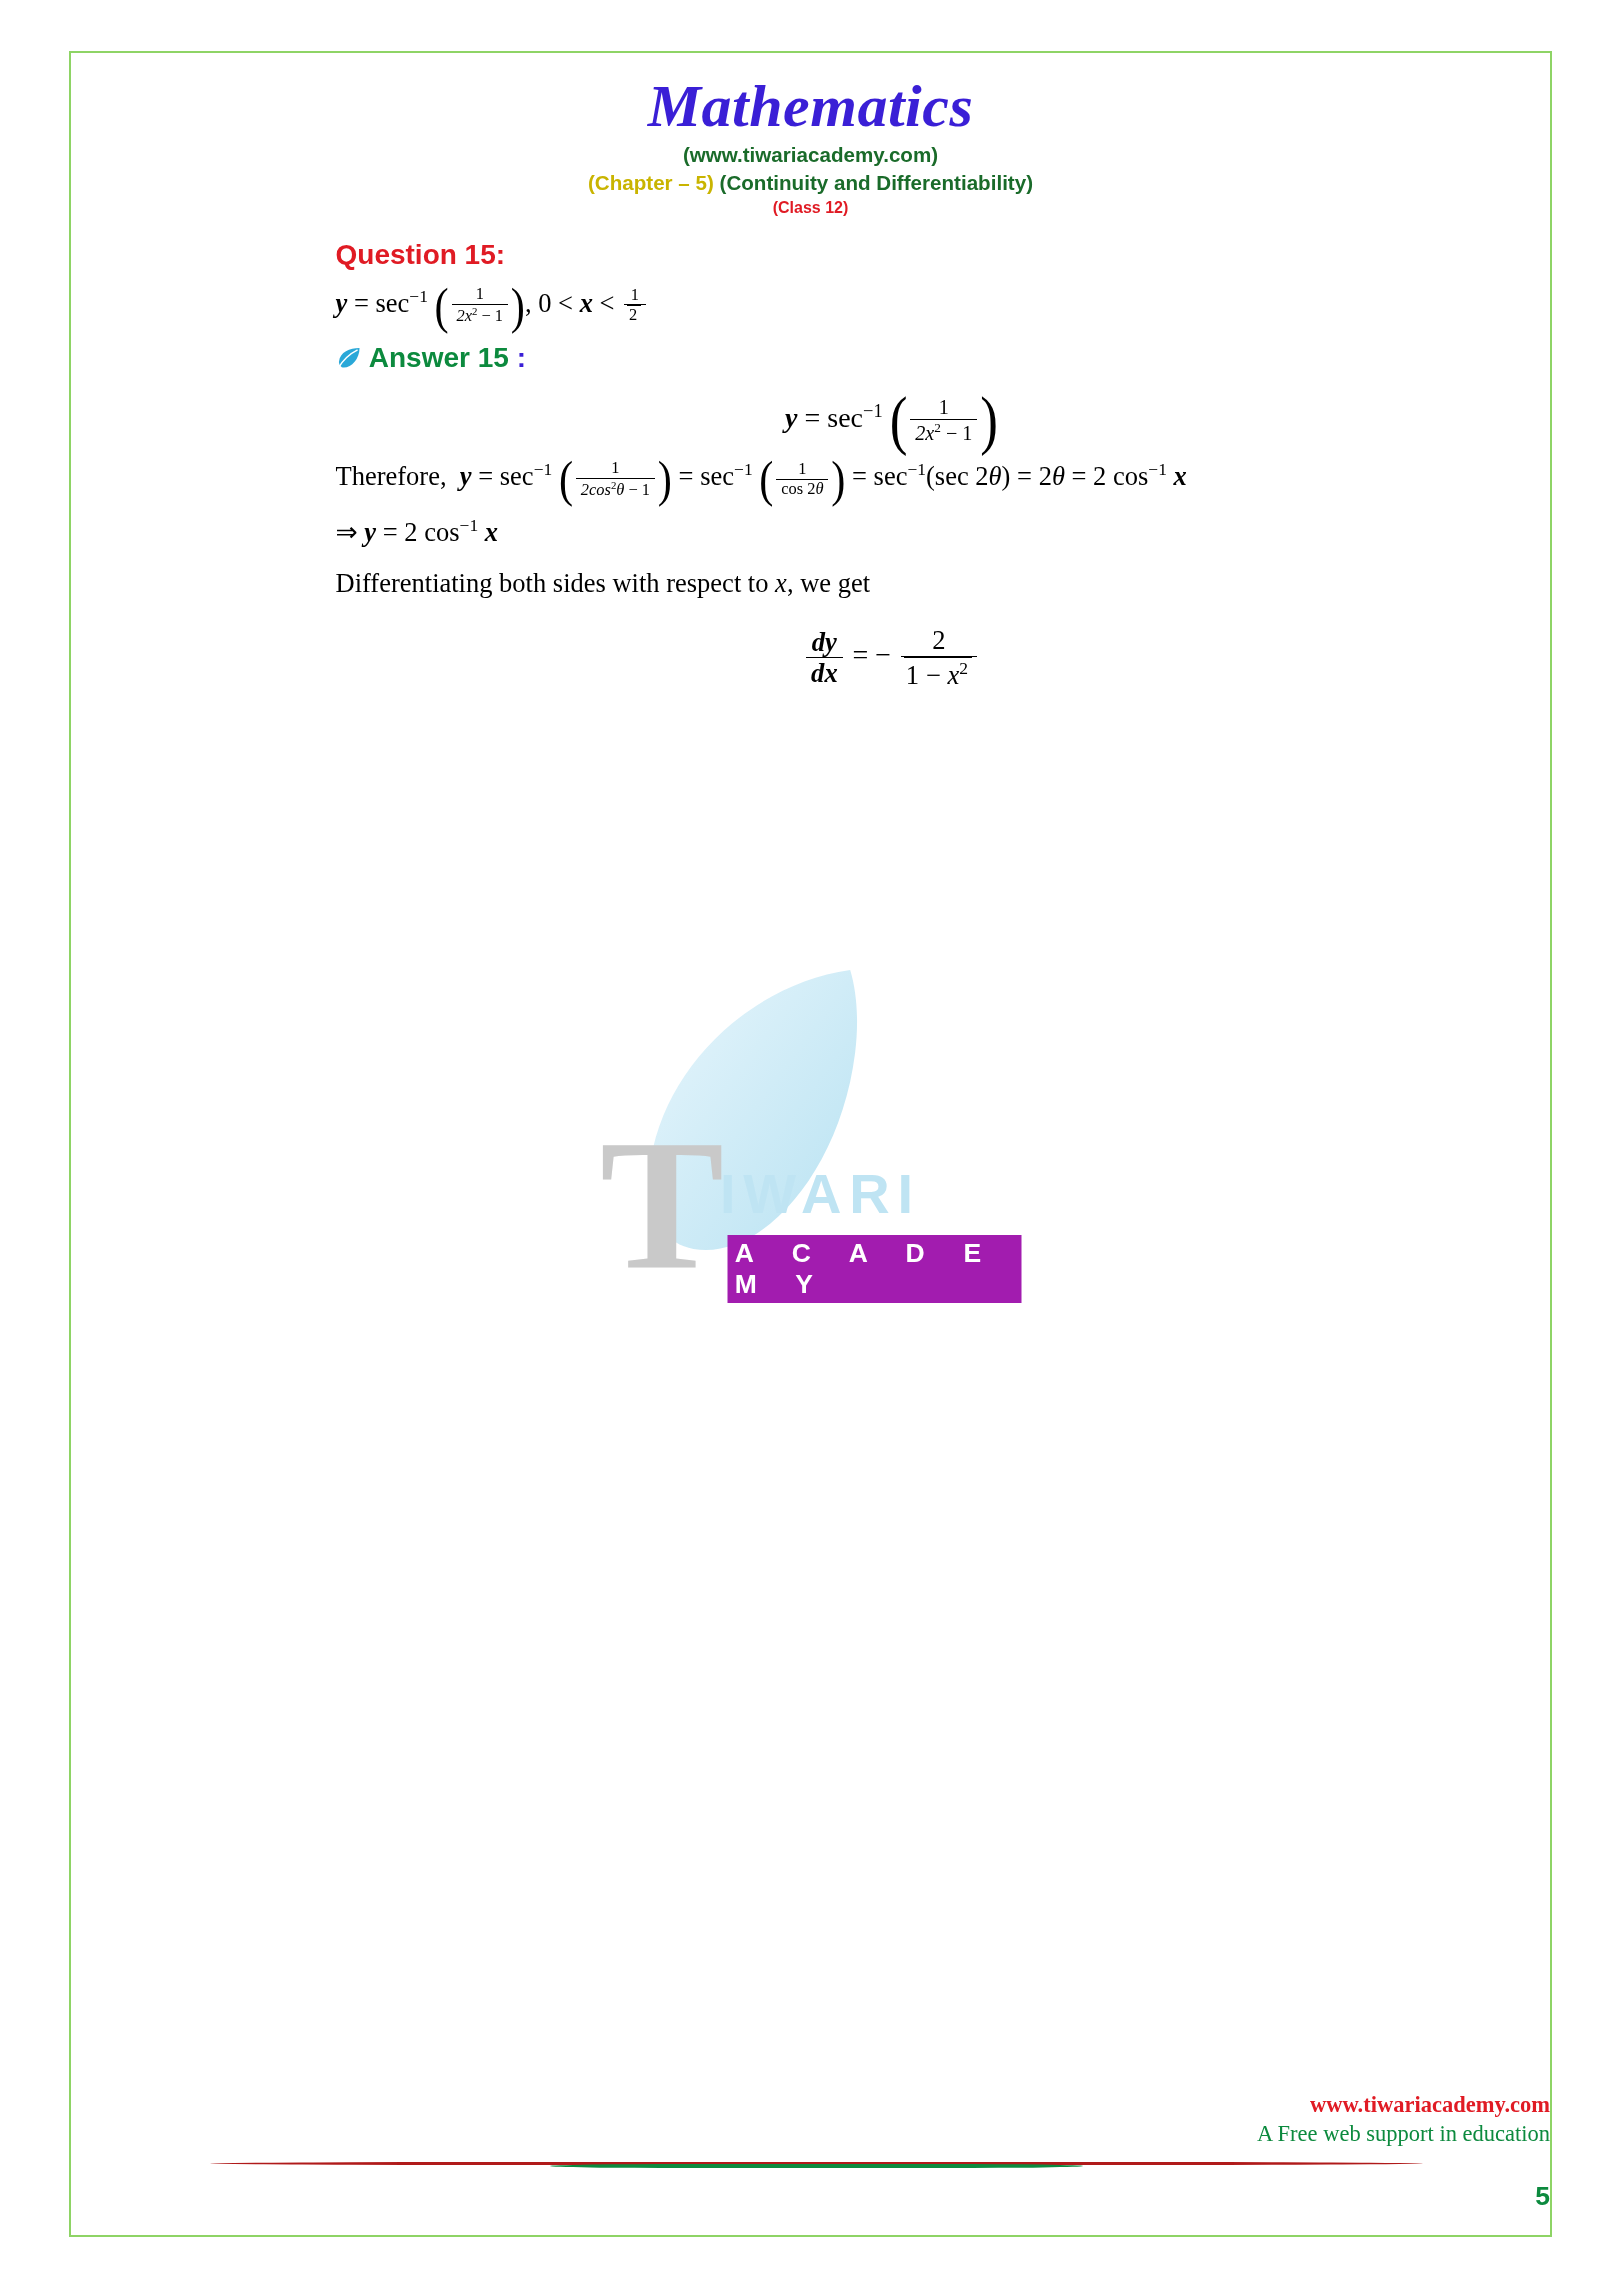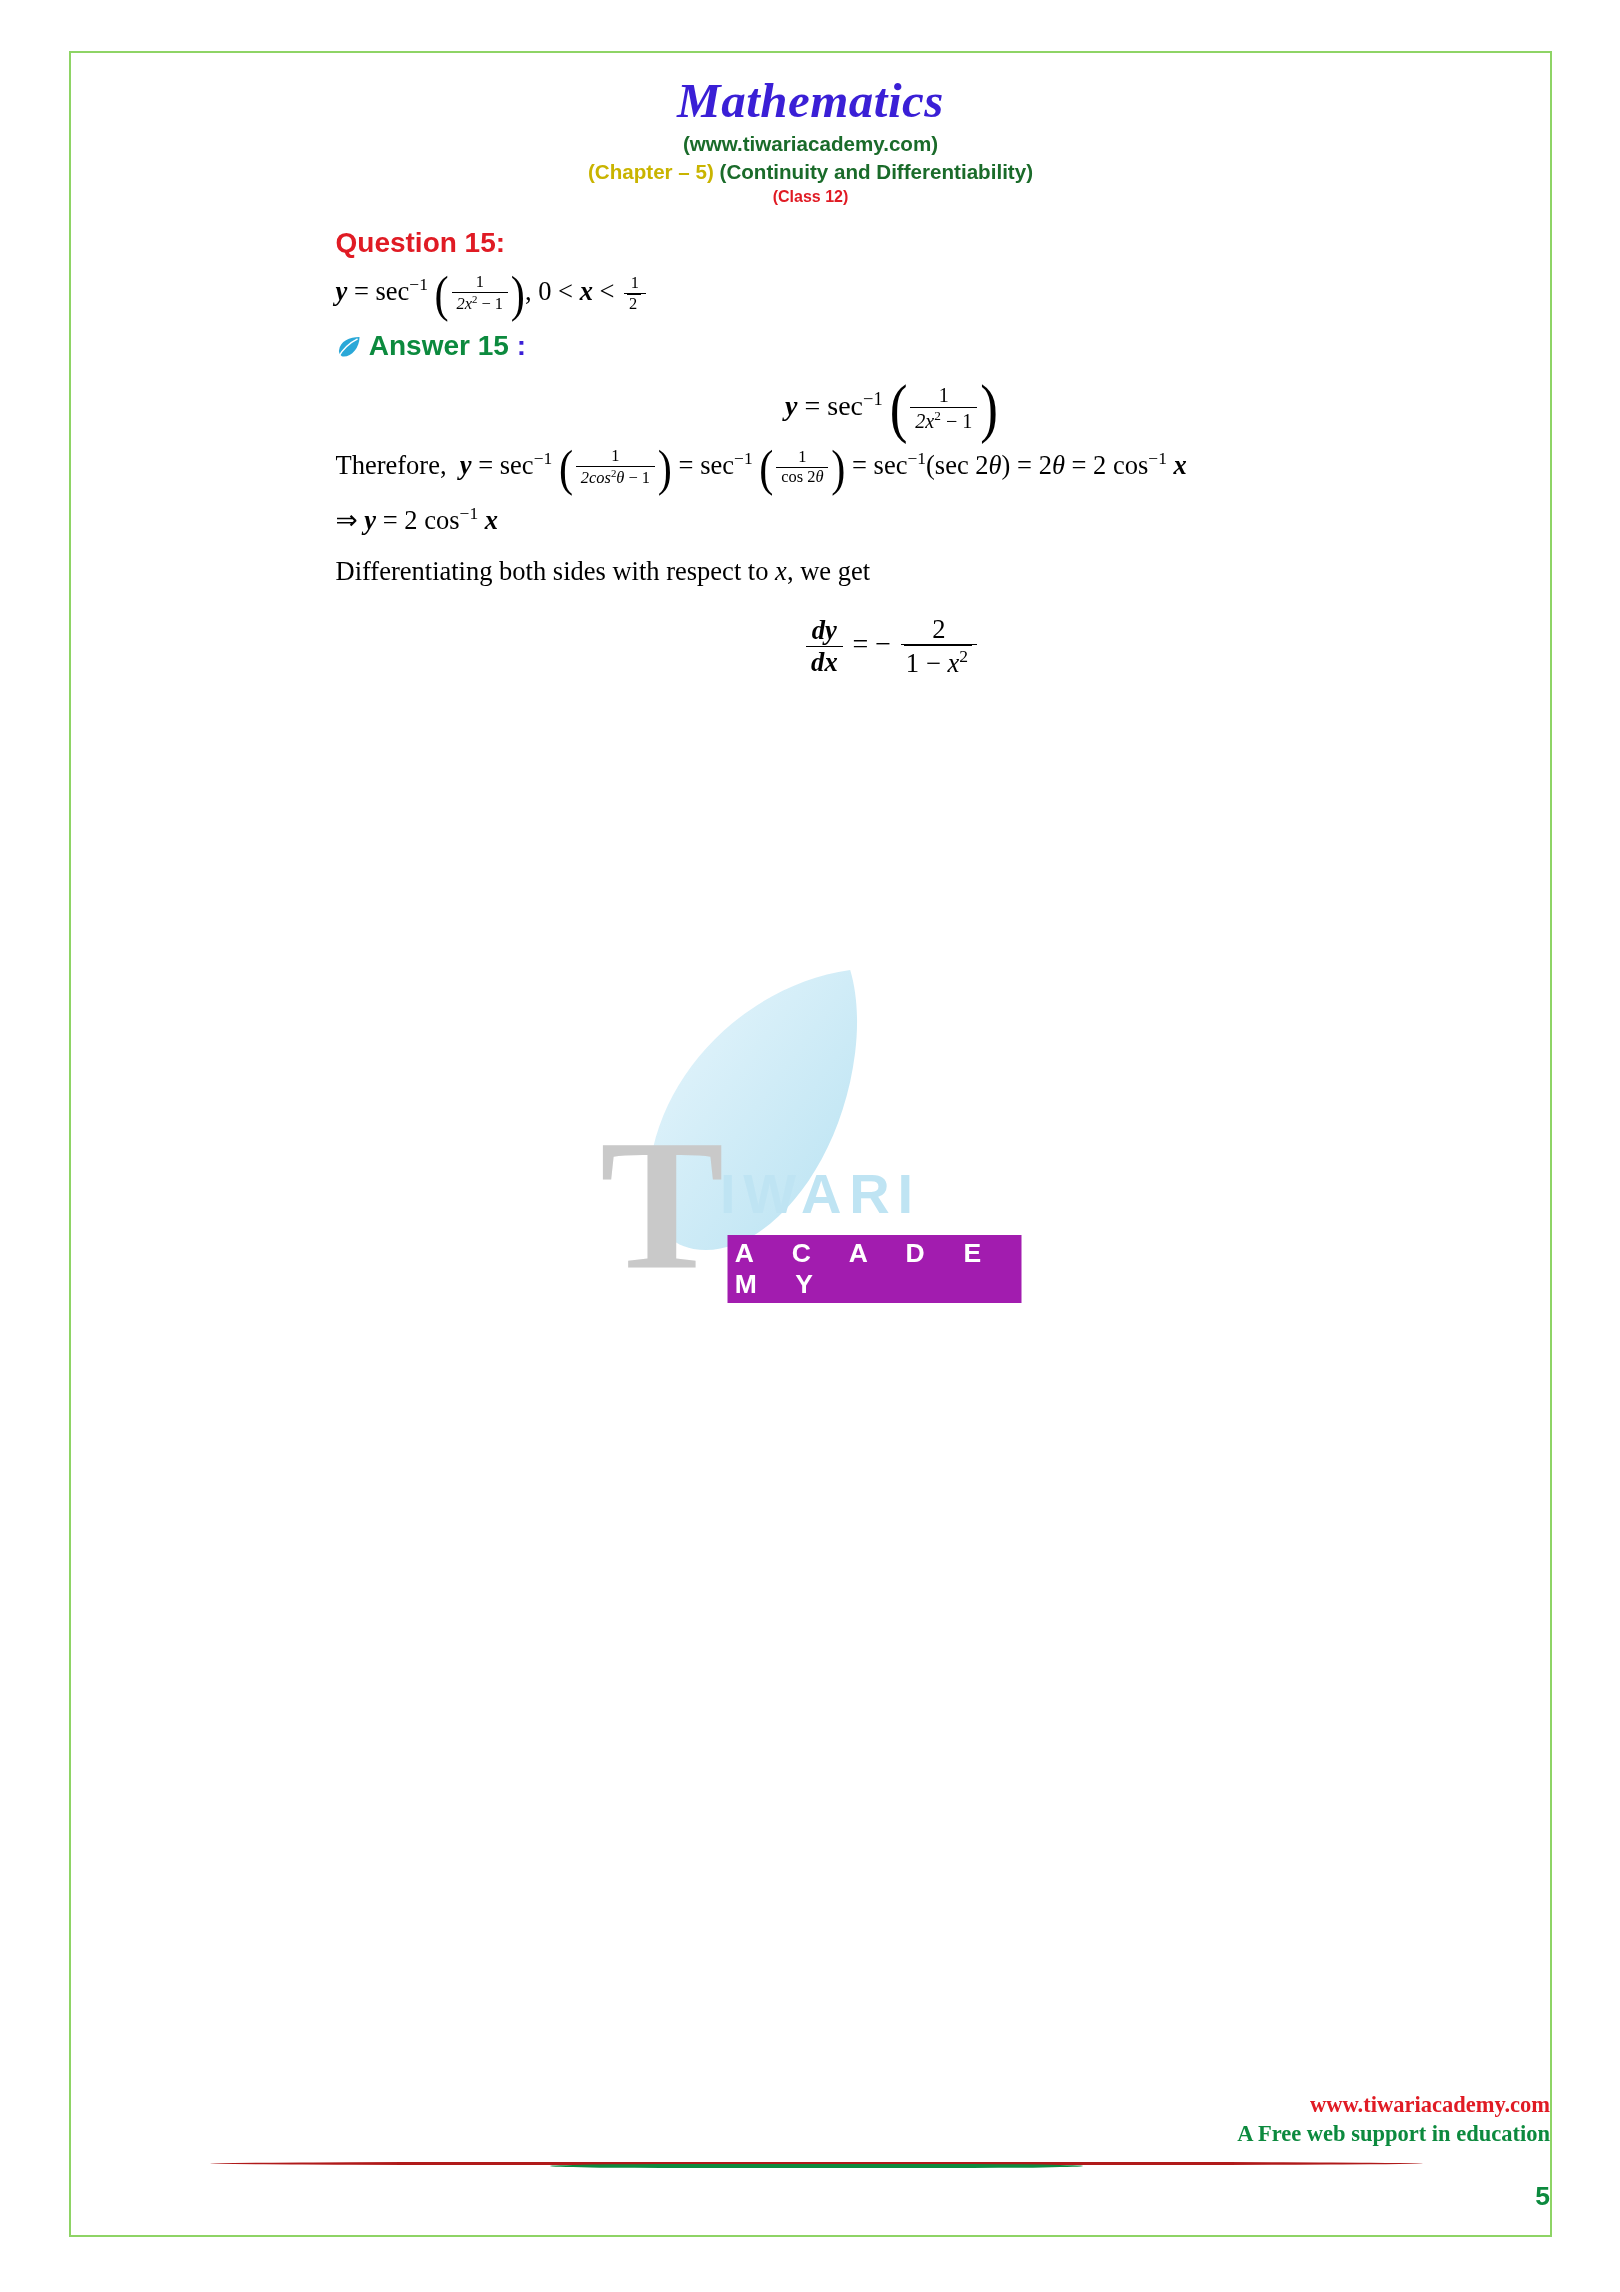--- a/index.html
+++ b/index.html
@@ -30,21 +30,21 @@
     padding: 0;
   }
 
   
   .hdr-title {
     text-align: center;
     color: #3a1fd6;
     font-family: "Liberation Serif", serif;
     font-style: italic;
     font-weight: bold;
-    font-size: 49px;
+    font-size: 60px;
     letter-spacing: 0.5px;
     margin-top: 21.6px;
     line-height: 1.05;
   }
   .hdr-site {
     text-align: center;
     color: #1a6b2a;
     font-family: "Liberation Sans", sans-serif;
     font-weight: bold;
     font-size: 20.6px;
@@ -200,21 +200,21 @@
   }
   .f-site {
     color: #e01b24;
     font-family: "Liberation Serif", serif;
     font-weight: bold;
     font-size: 22.5px;
   }
   .f-tag {
     color: #0c8a3e;
     font-family: "Liberation Serif", serif;
-    font-weight: bold;
+    font-weight: normal;
     font-size: 22.5px;
     margin-top: 2.9px;
   }
   .f-rule {
     position: relative;
     height: 9.8px;
     margin: 11.8px 127px 0 127px;
   }
   .f-rule .r1 {
     position: absolute; left: 0; right: 0; top: 2.9px;

